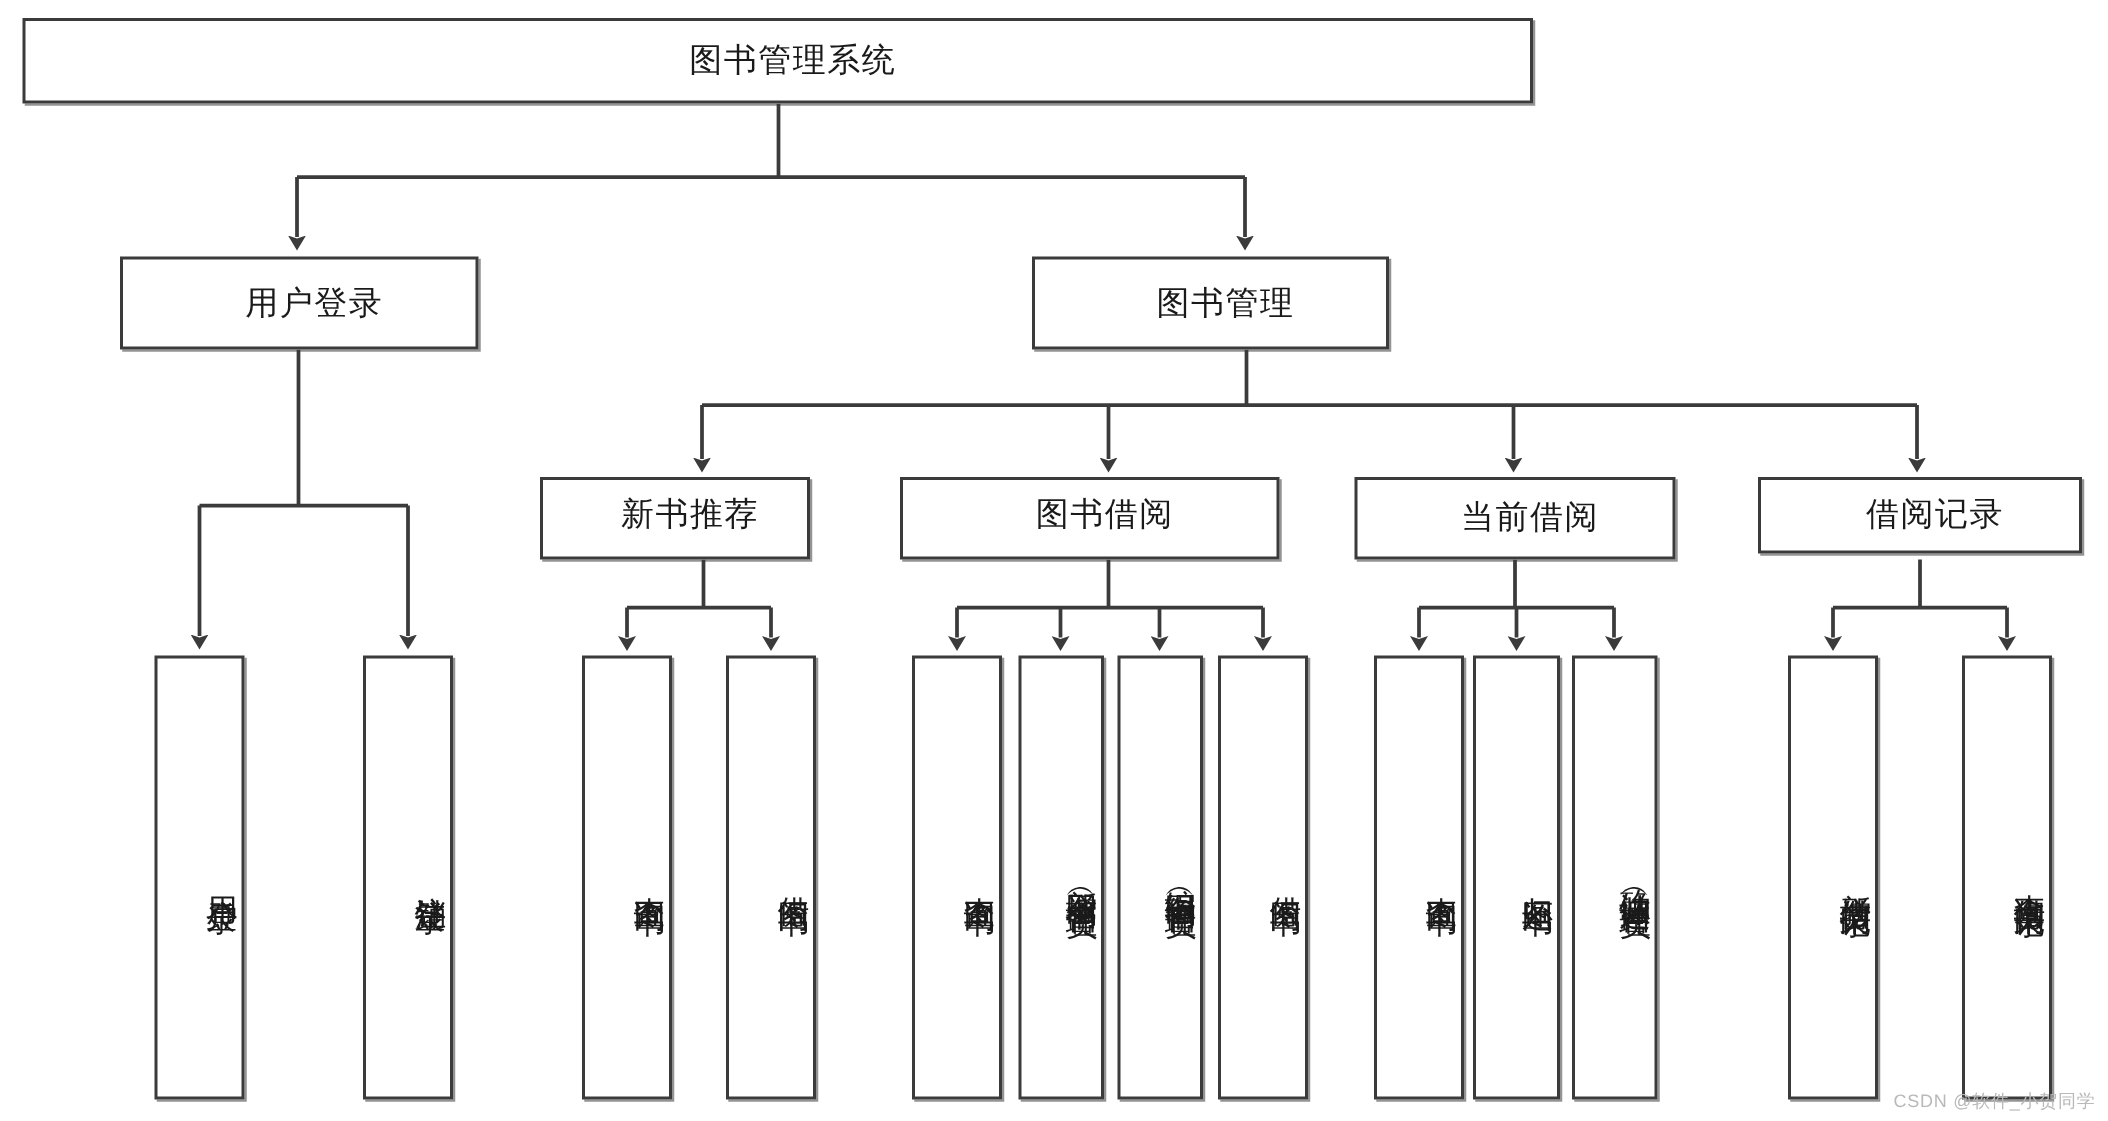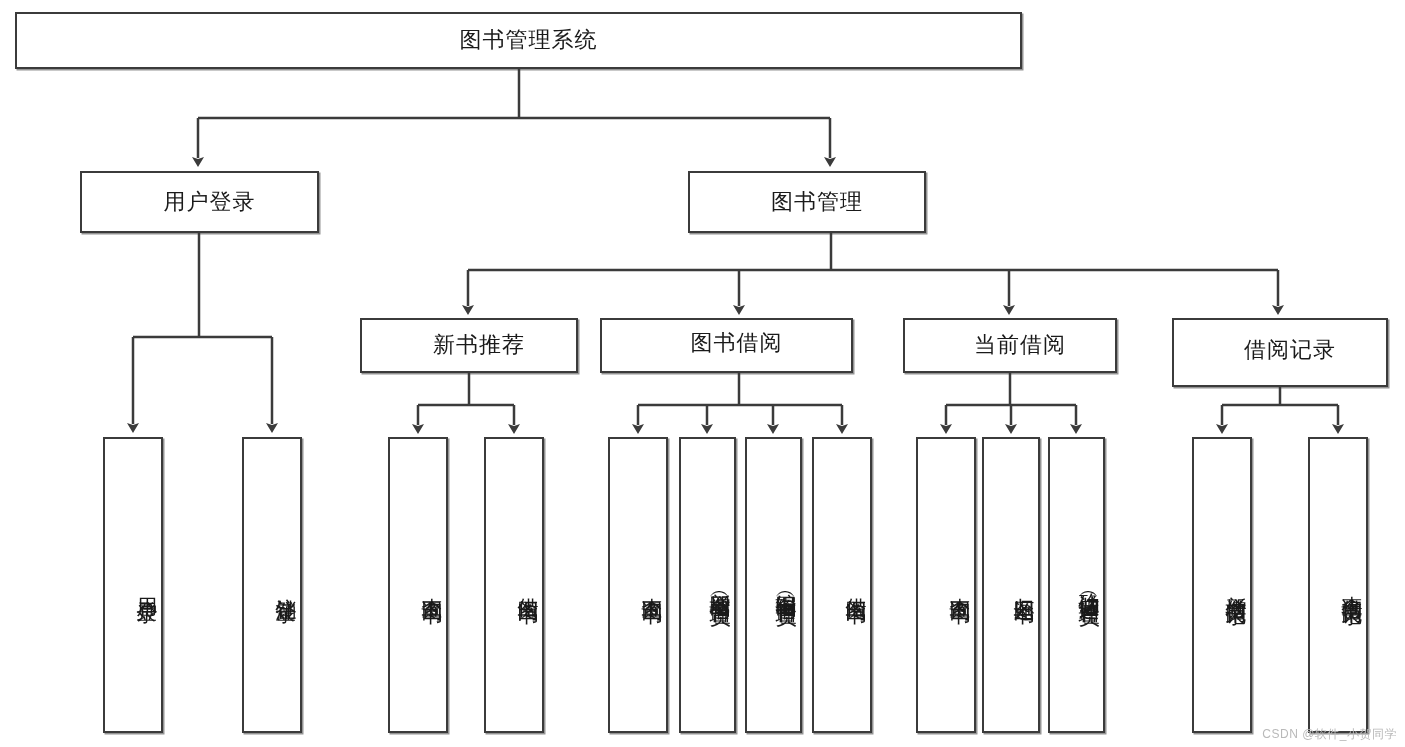--- a/index.html
+++ b/index.html
@@ -133,24 +133,24 @@
       <path d="M1222,405 L1222,425" marker-end="url(#arrow)"></path>
       <path d="M1338,405 L1338,425" marker-end="url(#arrow)"></path>
     </g>
   </svg>
 
   <div class="node horiz" style="left:15px;top:12px;width:1007px;height:57px;">图书管理系统</div>
 
   <div class="node horiz" style="left:80px;top:171px;width:239px;height:62px;">用户登录</div>
   <div class="node horiz" style="left:688px;top:171px;width:238px;height:62px;">图书管理</div>
 
-  <div class="node horiz" style="left:360px;top:318px;width:218px;height:55px;">新书推荐</div>
+  <div class="node horiz" style="left:360px;top:318px;width:180px;height:55px;font-family:Liberation Mono, monospace;">新书推荐</div>
   <div class="node horiz" style="left:600px;top:318px;width:253px;height:55px;font-family:Liberation Mono, monospace;">图书借阅</div>
   <div class="node horiz" style="left:903px;top:318px;width:214px;height:55px;">当前借阅</div>
-  <div class="node horiz" style="left:1172px;top:318px;width:216px;height:69px;font-family:Liberation Mono, monospace;">借阅记录</div>
+  <div class="node horiz" style="left:1172px;top:318px;width:216px;height:51px;">借阅记录</div>
 
   <div class="node vert" style="left:103px;top:437px;width:60px;height:296px;">
     <span class="vlabel">用户登录</span>
   </div>
   <div class="node vert" style="left:242px;top:437px;width:60px;height:296px;">
     <span class="vlabel">注销登录</span>
   </div>
   <div class="node vert" style="left:388px;top:437px;width:60px;height:296px;">
     <span class="vlabel">查询图书</span>
   </div>

